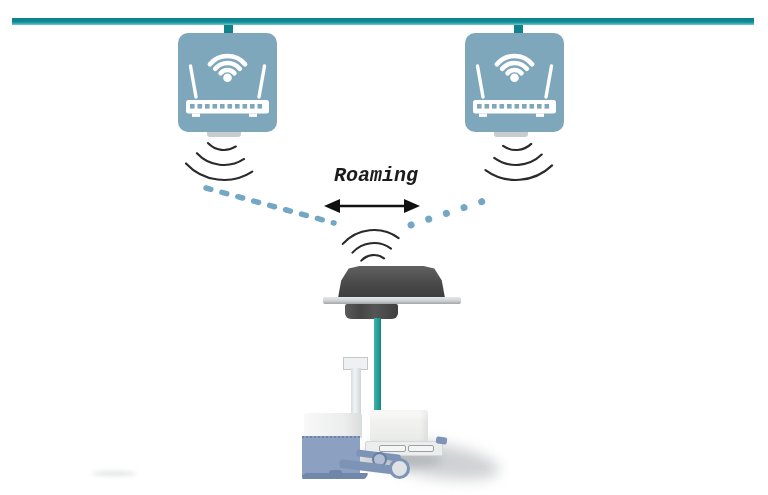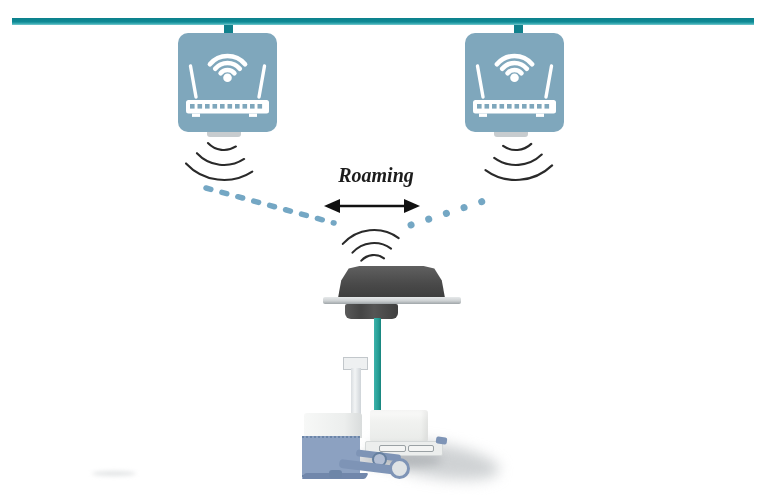--- a/index.html
+++ b/index.html
@@ -1,17 +1,17 @@
 <!DOCTYPE html>
 <html><head>
 <meta charset="utf-8">
 <style>
   html,body{margin:0;padding:0;background:#ffffff;}
   .scene{position:relative;width:768px;height:495px;background:#ffffff;overflow:hidden;
-         font-family:Liberation Serif, serif;}
+         font-family:Liberation Mono, monospace;}
   .abs{position:absolute;}
 
   
   .backbone{left:12px;top:18px;width:742px;height:7px;
     background:linear-gradient(180deg,#0c808c 0%,#0f8a95 55%,#3aacb4 80%,#7cc8cd 100%);}
   .stub{width:9px;height:9px;top:25px;background:#11818c;}
   .stub-left{left:224px;} .stub-right{left:514px;}
 
   
   .ap-tab{top:130px;width:34px;height:7px;background:#c7cccf;border-radius:0 0 3px 3px;}

